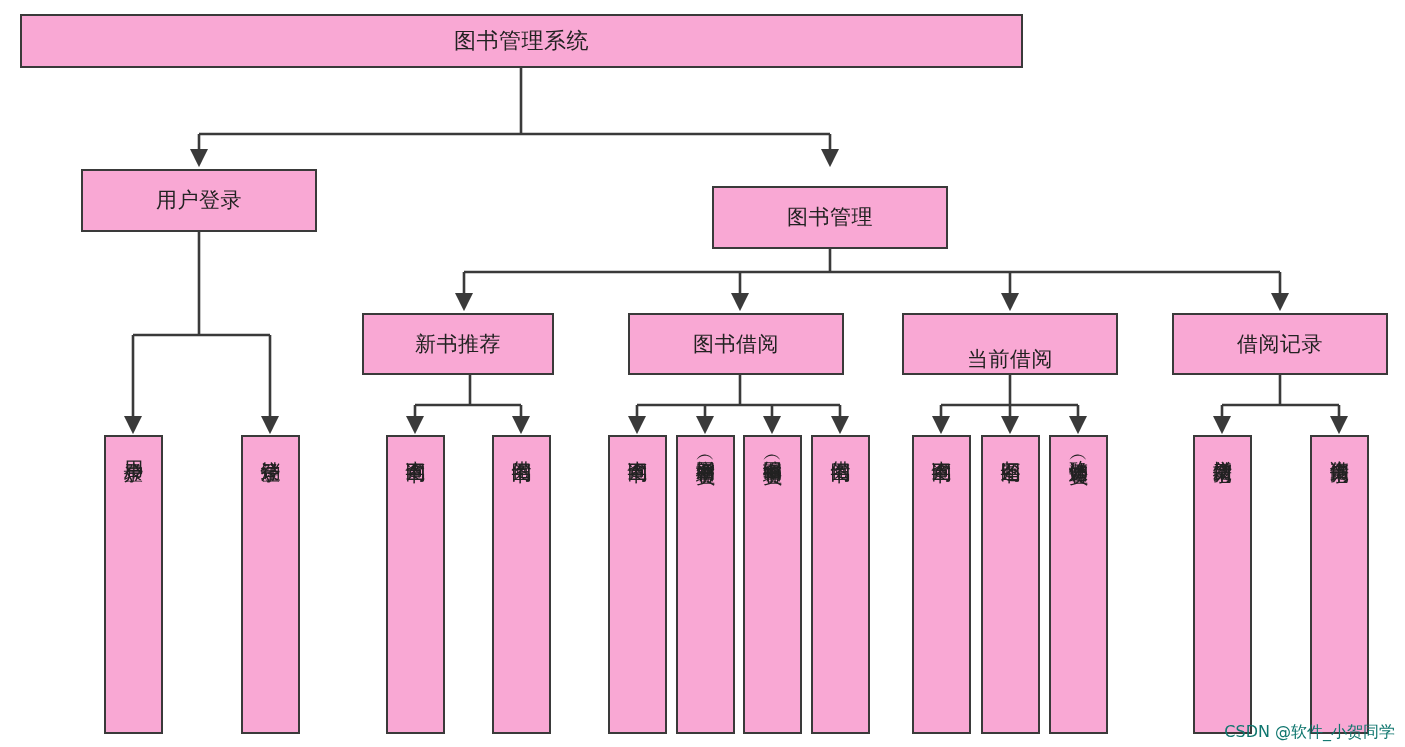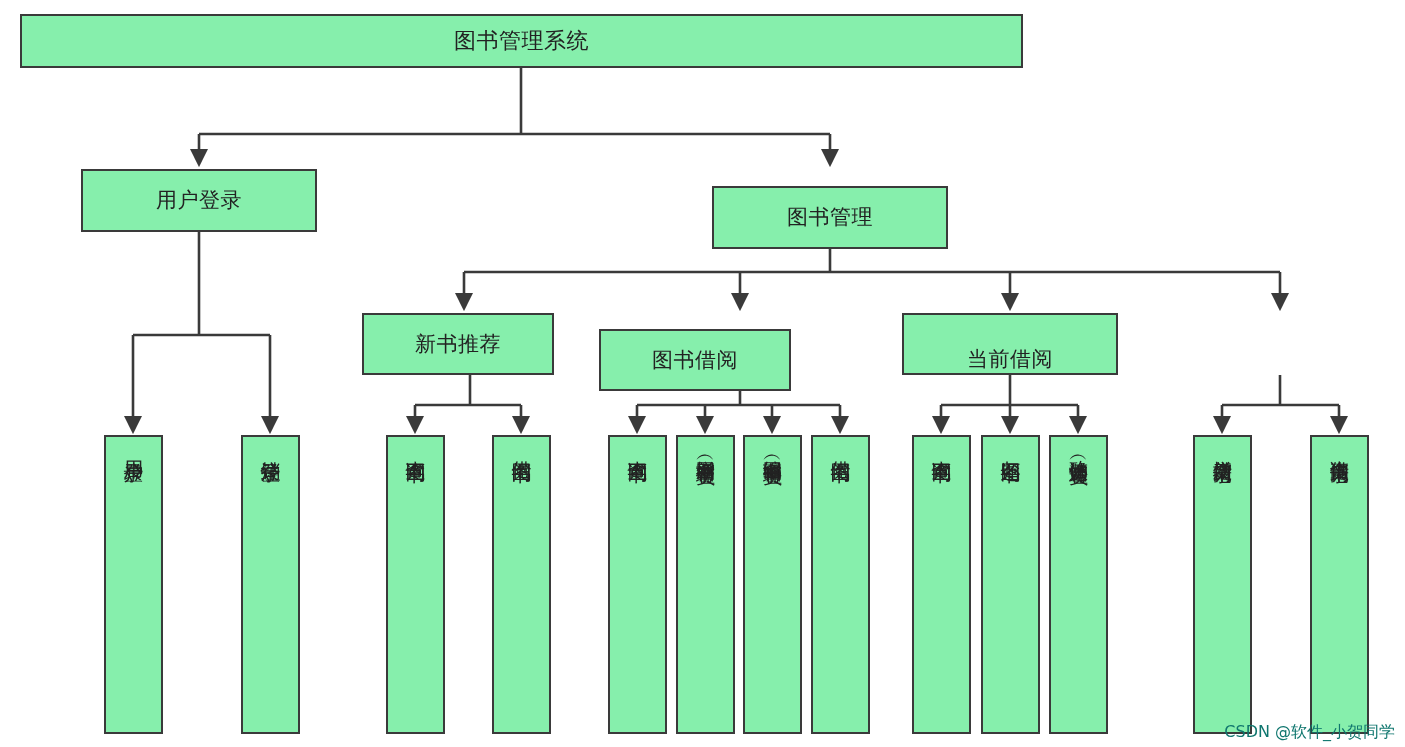--- a/index.html
+++ b/index.html
@@ -22,21 +22,21 @@
     position: absolute;
     left: 0;
     top: 0;
     width: 1405px;
     height: 747px;
     pointer-events: none;
   }
   .node {
     position: absolute;
     box-sizing: border-box;
-    background: #86efac;
+    background: #f9a8d4;
     border: 2px solid #3a3a3a;
     display: flex;
     align-items: center;
     justify-content: center;
     color: #222222;
     z-index: 2;
   }
   .node .label {
     display: block;
     text-align: center;
@@ -142,28 +142,31 @@
   </div>
 
   <div class="node horiz" style="left:712px; top:169px; width:236px; height:63px;margin-top:17px;">
     <span class="label">图书管理</span>
   </div>
 
   <div class="node horiz" style="left:362px; top:313px; width:192px; height:62px;">
     <span class="label">新书推荐</span>
   </div>
 
-  <div class="node horiz" style="left:599px; top:313px; width:192px; height:62px;margin-top:16px;">
+  <div class="node horiz" style="left:628px; top:313px; width:216px; height:62px;">
     <span class="label">图书借阅</span>
   </div>
 
   <div class="node horiz" style="left:902px; top:313px; width:216px; height:62px;align-items:flex-end;">
     <span class="label">当前借阅</span>
   </div>
 
+  <div class="node horiz" style="left:1172px; top:313px; width:216px; height:62px;">
+    <span class="label">借阅记录</span>
+  </div>
 
   <div class="node vert" style="left:104px; top:435px; width:59px; height:299px;">
     <span class="label">用户登录</span>
   </div>
 
   <div class="node vert" style="left:241px; top:435px; width:59px; height:299px;">
     <span class="label">注销登录</span>
   </div>
 
   <div class="node vert" style="left:386px; top:435px; width:59px; height:299px;">

